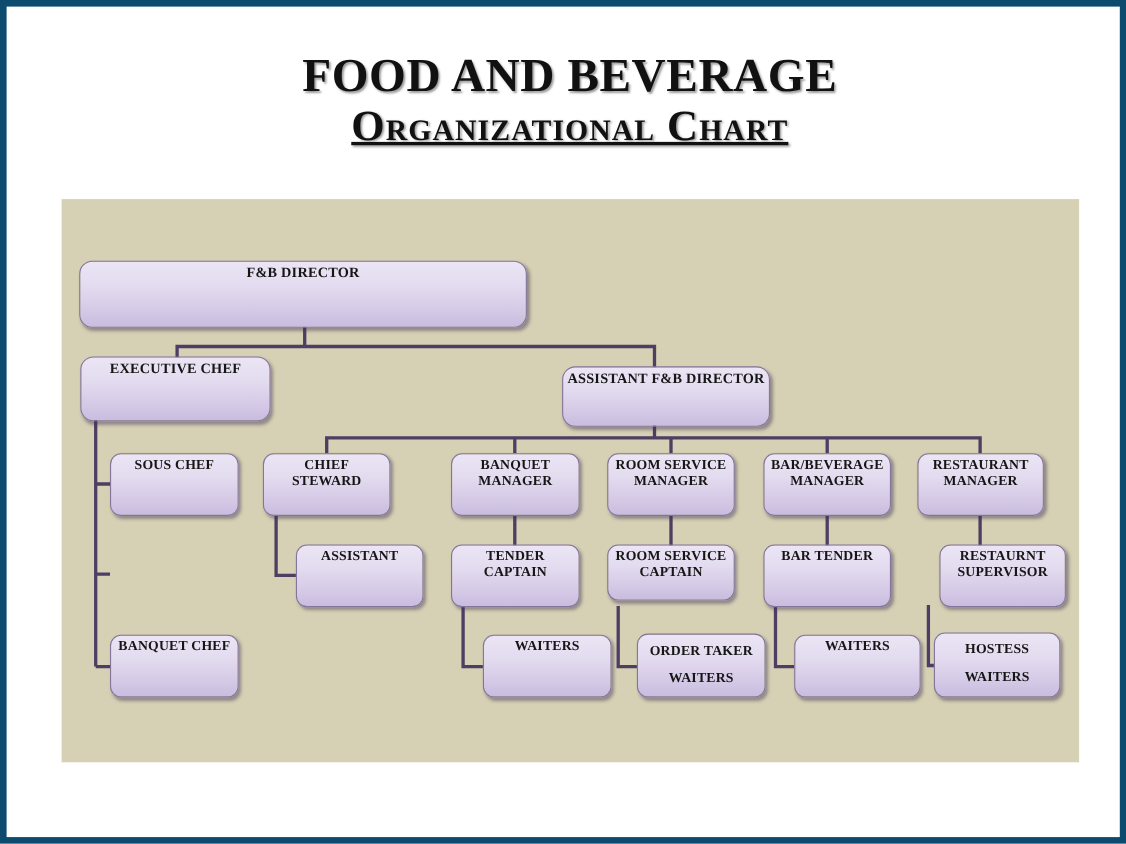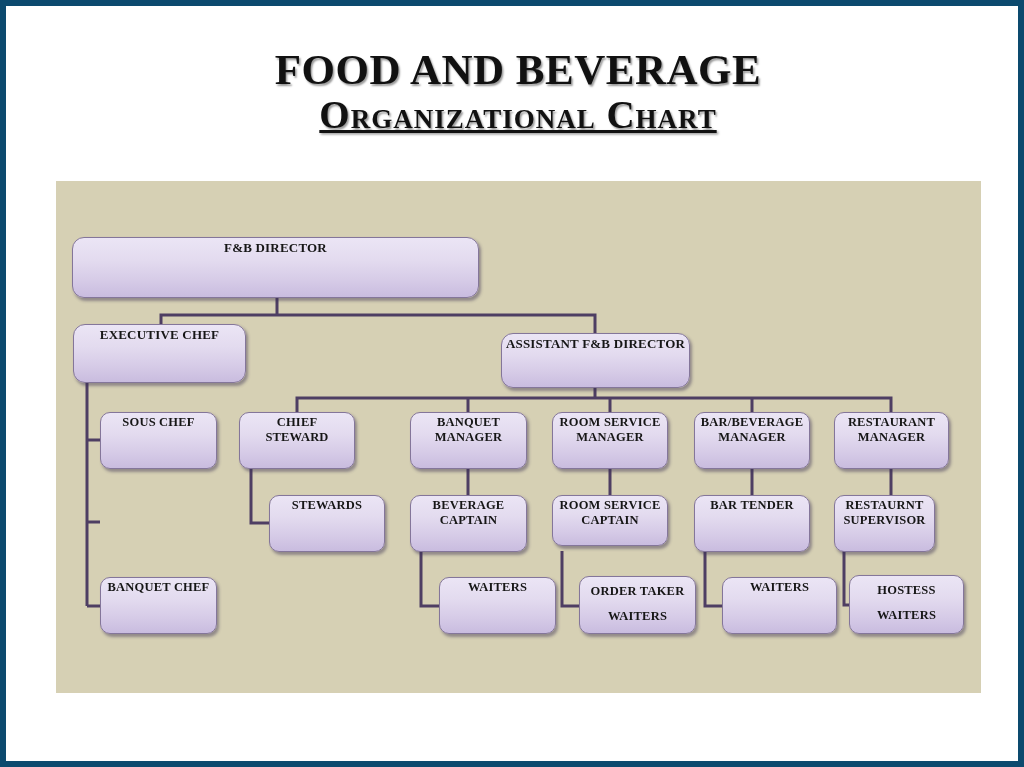--- a/index.html
+++ b/index.html
@@ -37,21 +37,21 @@
     box-sizing:border-box;
     padding:2px 6px;
     background:linear-gradient(180deg,#ebe5f5 0%,#e3dbef 38%,#d6cbe7 72%,#c9bcdf 100%);
     border:1px solid #84769a;
     border-radius:10px;
     box-shadow:2px 2.5px 3px rgba(60,50,85,.45);
     font-weight:bold;font-size:12.5px;letter-spacing:.2px;color:#161616;
     line-height:1.2;
   }
   .node.big{border-radius:12px;font-size:13px;}
-  .node.nowrap{white-space:nowrap;padding:2px 1px;}
+  .node.nowrap{white-space:nowrap;padding:2px 1px;margin-left:10px;}
   .node.spread{line-height:2.0;}
 </style>
 </head>
 <body>
 
 <div class="slide">
 
   <div class="title-block">
     <div class="title-line1">FOOD AND BEVERAGE</div>
     <div class="title-line2">Organizational Chart</div>
@@ -91,28 +91,28 @@
     <span>SOUS CHEF</span>
   </div>
   <div class="node" style="left:94px;top:571px;width:117px;height:57px">
     <span>BANQUET CHEF</span>
   </div>
 
   <div class="node" style="left:233px;top:406px;width:116px;height:57px">
     <span>CHIEF STEWARD</span>
   </div>
   <div class="node" style="left:263px;top:489px;width:116px;height:57px">
-    <span>STEWARDS</span>
+    <span>ASSISTANT</span>
   </div>
 
   <div class="node" style="left:404px;top:406px;width:117px;height:57px">
     <span>BANQUET MANAGER</span>
   </div>
   <div class="node" style="left:404px;top:489px;width:117px;height:57px">
-    <span>BEVERAGE CAPTAIN</span>
+    <span>TENDER CAPTAIN</span>
   </div>
   <div class="node" style="left:433px;top:571px;width:117px;height:57px">
     <span>WAITERS</span>
   </div>
 
   <div class="node" style="left:546px;top:406px;width:116px;height:57px">
     <span>ROOM SERVICE MANAGER</span>
   </div>
   <div class="node" style="left:546px;top:489px;width:116px;height:51px">
     <span>ROOM SERVICE CAPTAIN</span>
@@ -127,20 +127,20 @@
   <div class="node" style="left:688px;top:489px;width:116px;height:57px">
     <span>BAR TENDER</span>
   </div>
   <div class="node" style="left:716px;top:571px;width:115px;height:57px">
     <span>WAITERS</span>
   </div>
 
   <div class="node" style="left:828px;top:406px;width:115px;height:57px">
     <span>RESTAURANT MANAGER</span>
   </div>
-  <div class="node" style="left:828px;top:489px;width:101px;height:57px">
+  <div class="node" style="left:848px;top:489px;width:115px;height:57px">
     <span>RESTAURNT SUPERVISOR</span>
   </div>
   <div class="node spread" style="left:843px;top:569px;width:115px;height:59px">
     <span>HOSTESS WAITERS</span>
   </div>
 
 </div>
 
 </body></html>

